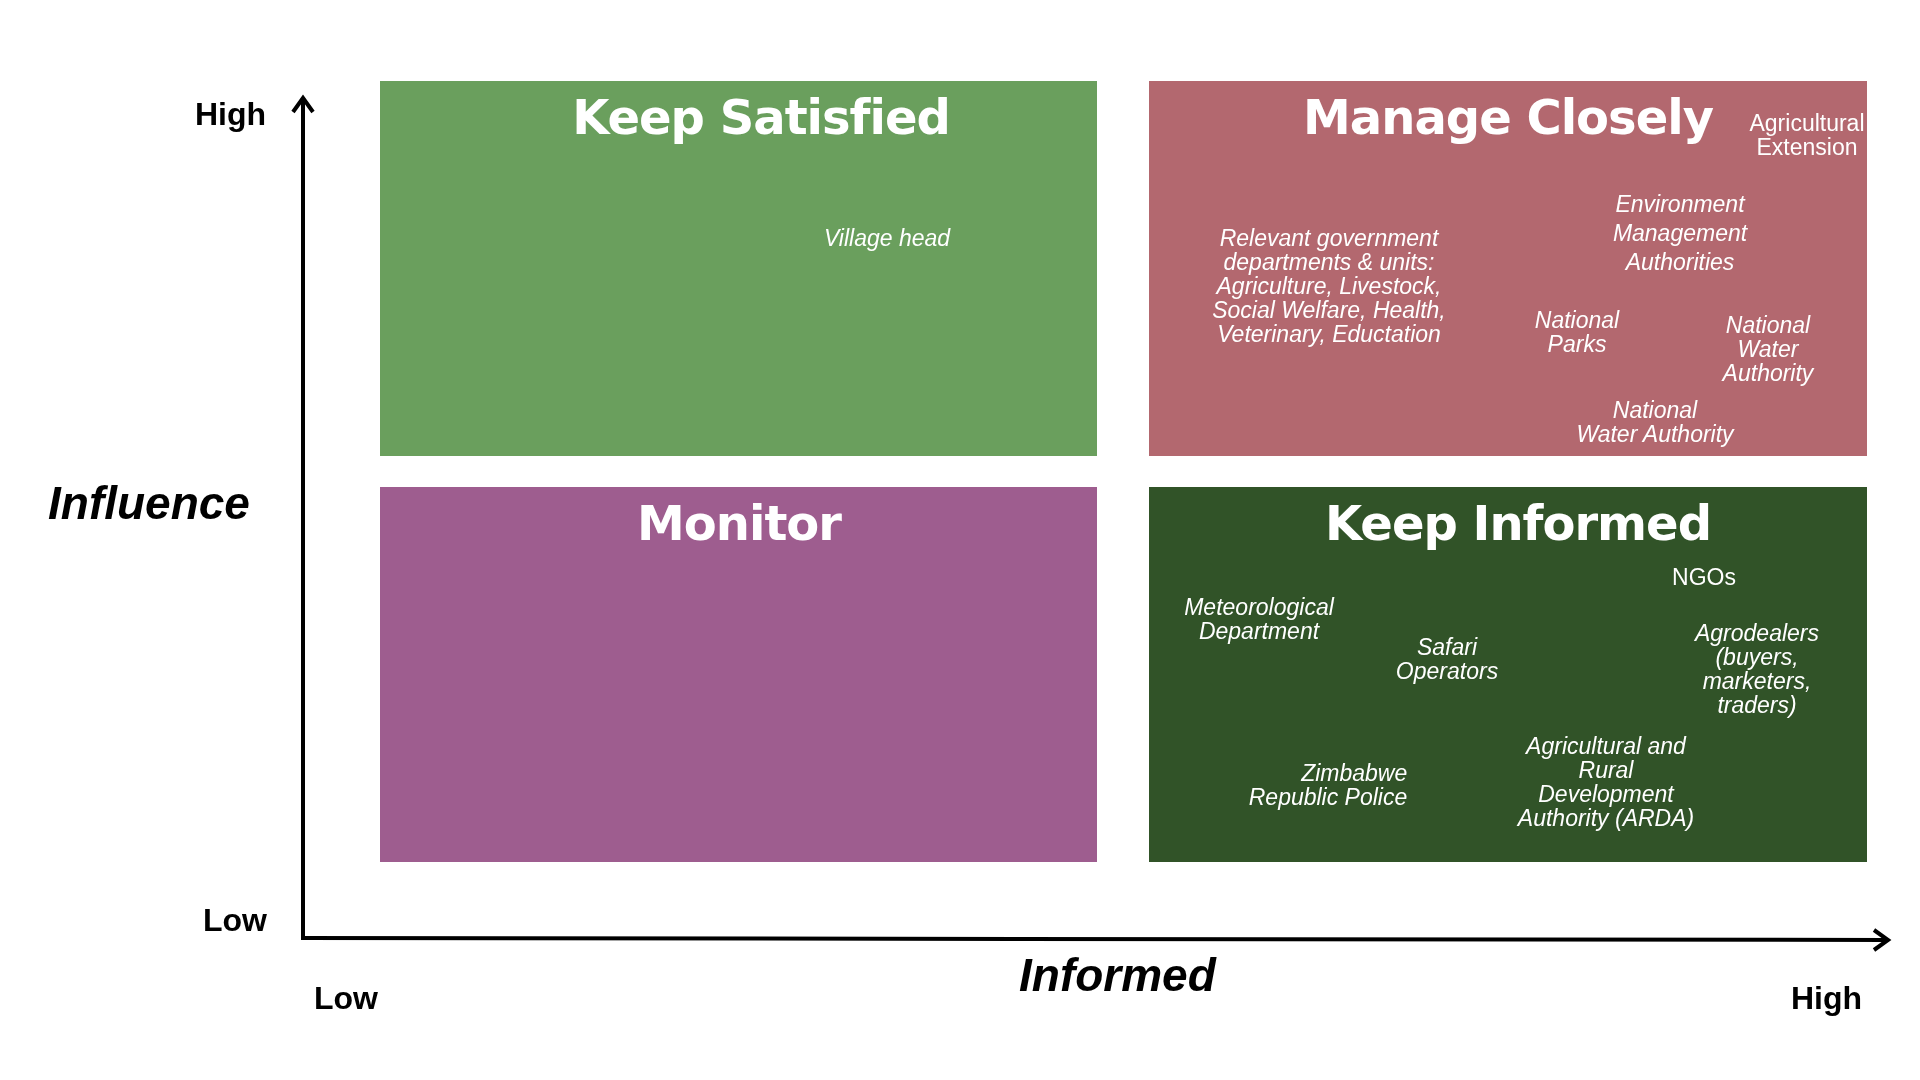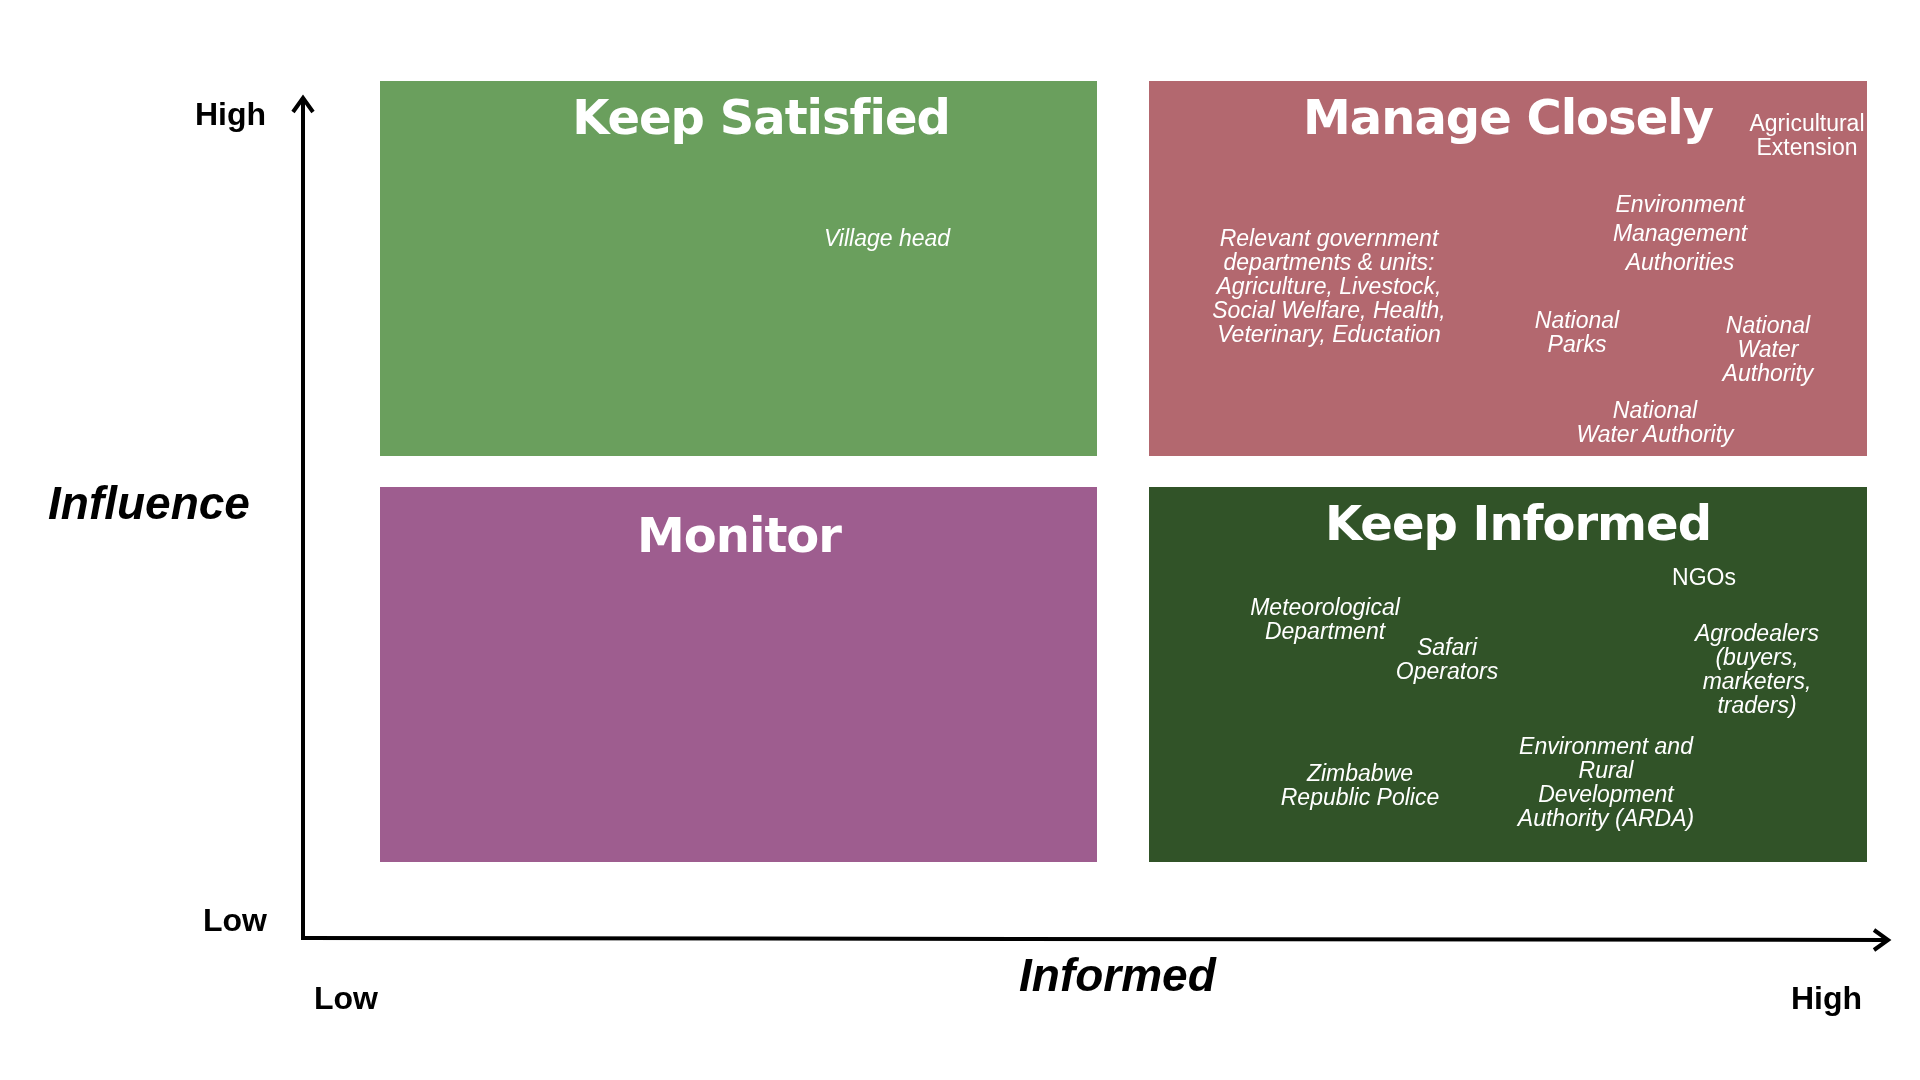--- a/index.html
+++ b/index.html
@@ -50,31 +50,31 @@
 Management
 Authorities</div>
 <div class="item" style="left:1577px; top:332px;">National
 Parks</div>
 <div class="item" style="left:1768px; top:349px;">National
 Water Authority</div>
 <div class="item" style="left:1655px; top:422px;">National
 Water Authority</div>
 
 <div class="quad" style="left:380px; top:487px; width:717px; height:375px; background:#9e5d8f;"></div>
-<div class="title" style="left:739px; top:523px;margin-top:12px;">Monitor</div>
+<div class="title" style="left:739px; top:523px;">Monitor</div>
 
 <div class="quad" style="left:1149px; top:487px; width:718px; height:375px; background:#315328;"></div>
 <div class="title" style="left:1518px; top:523px;">Keep Informed</div>
 <div class="item upright" style="left:1704px; top:577px;">NGOs</div>
-<div class="item" style="left:1325px; top:619px;">Meteorological
+<div class="item" style="left:1259px; top:619px;">Meteorological
 Department</div>
 <div class="item" style="left:1447px; top:659px;">Safari
 Operators</div>
 <div class="item" style="left:1757px; top:669px;">Agrodealers
 (buyers,
 marketers,
 traders)</div>
-<div class="item" style="left:1360px; top:785px;">Zimbabwe
+<div class="item" style="left:1328px; top:785px;text-align:right;">Zimbabwe
 Republic Police</div>
-<div class="item" style="left:1606px; top:782px;">Environment and
+<div class="item" style="left:1606px; top:782px;">Agricultural and
 Rural
 Development
 Authority (ARDA)</div>
 
 </body></html>

